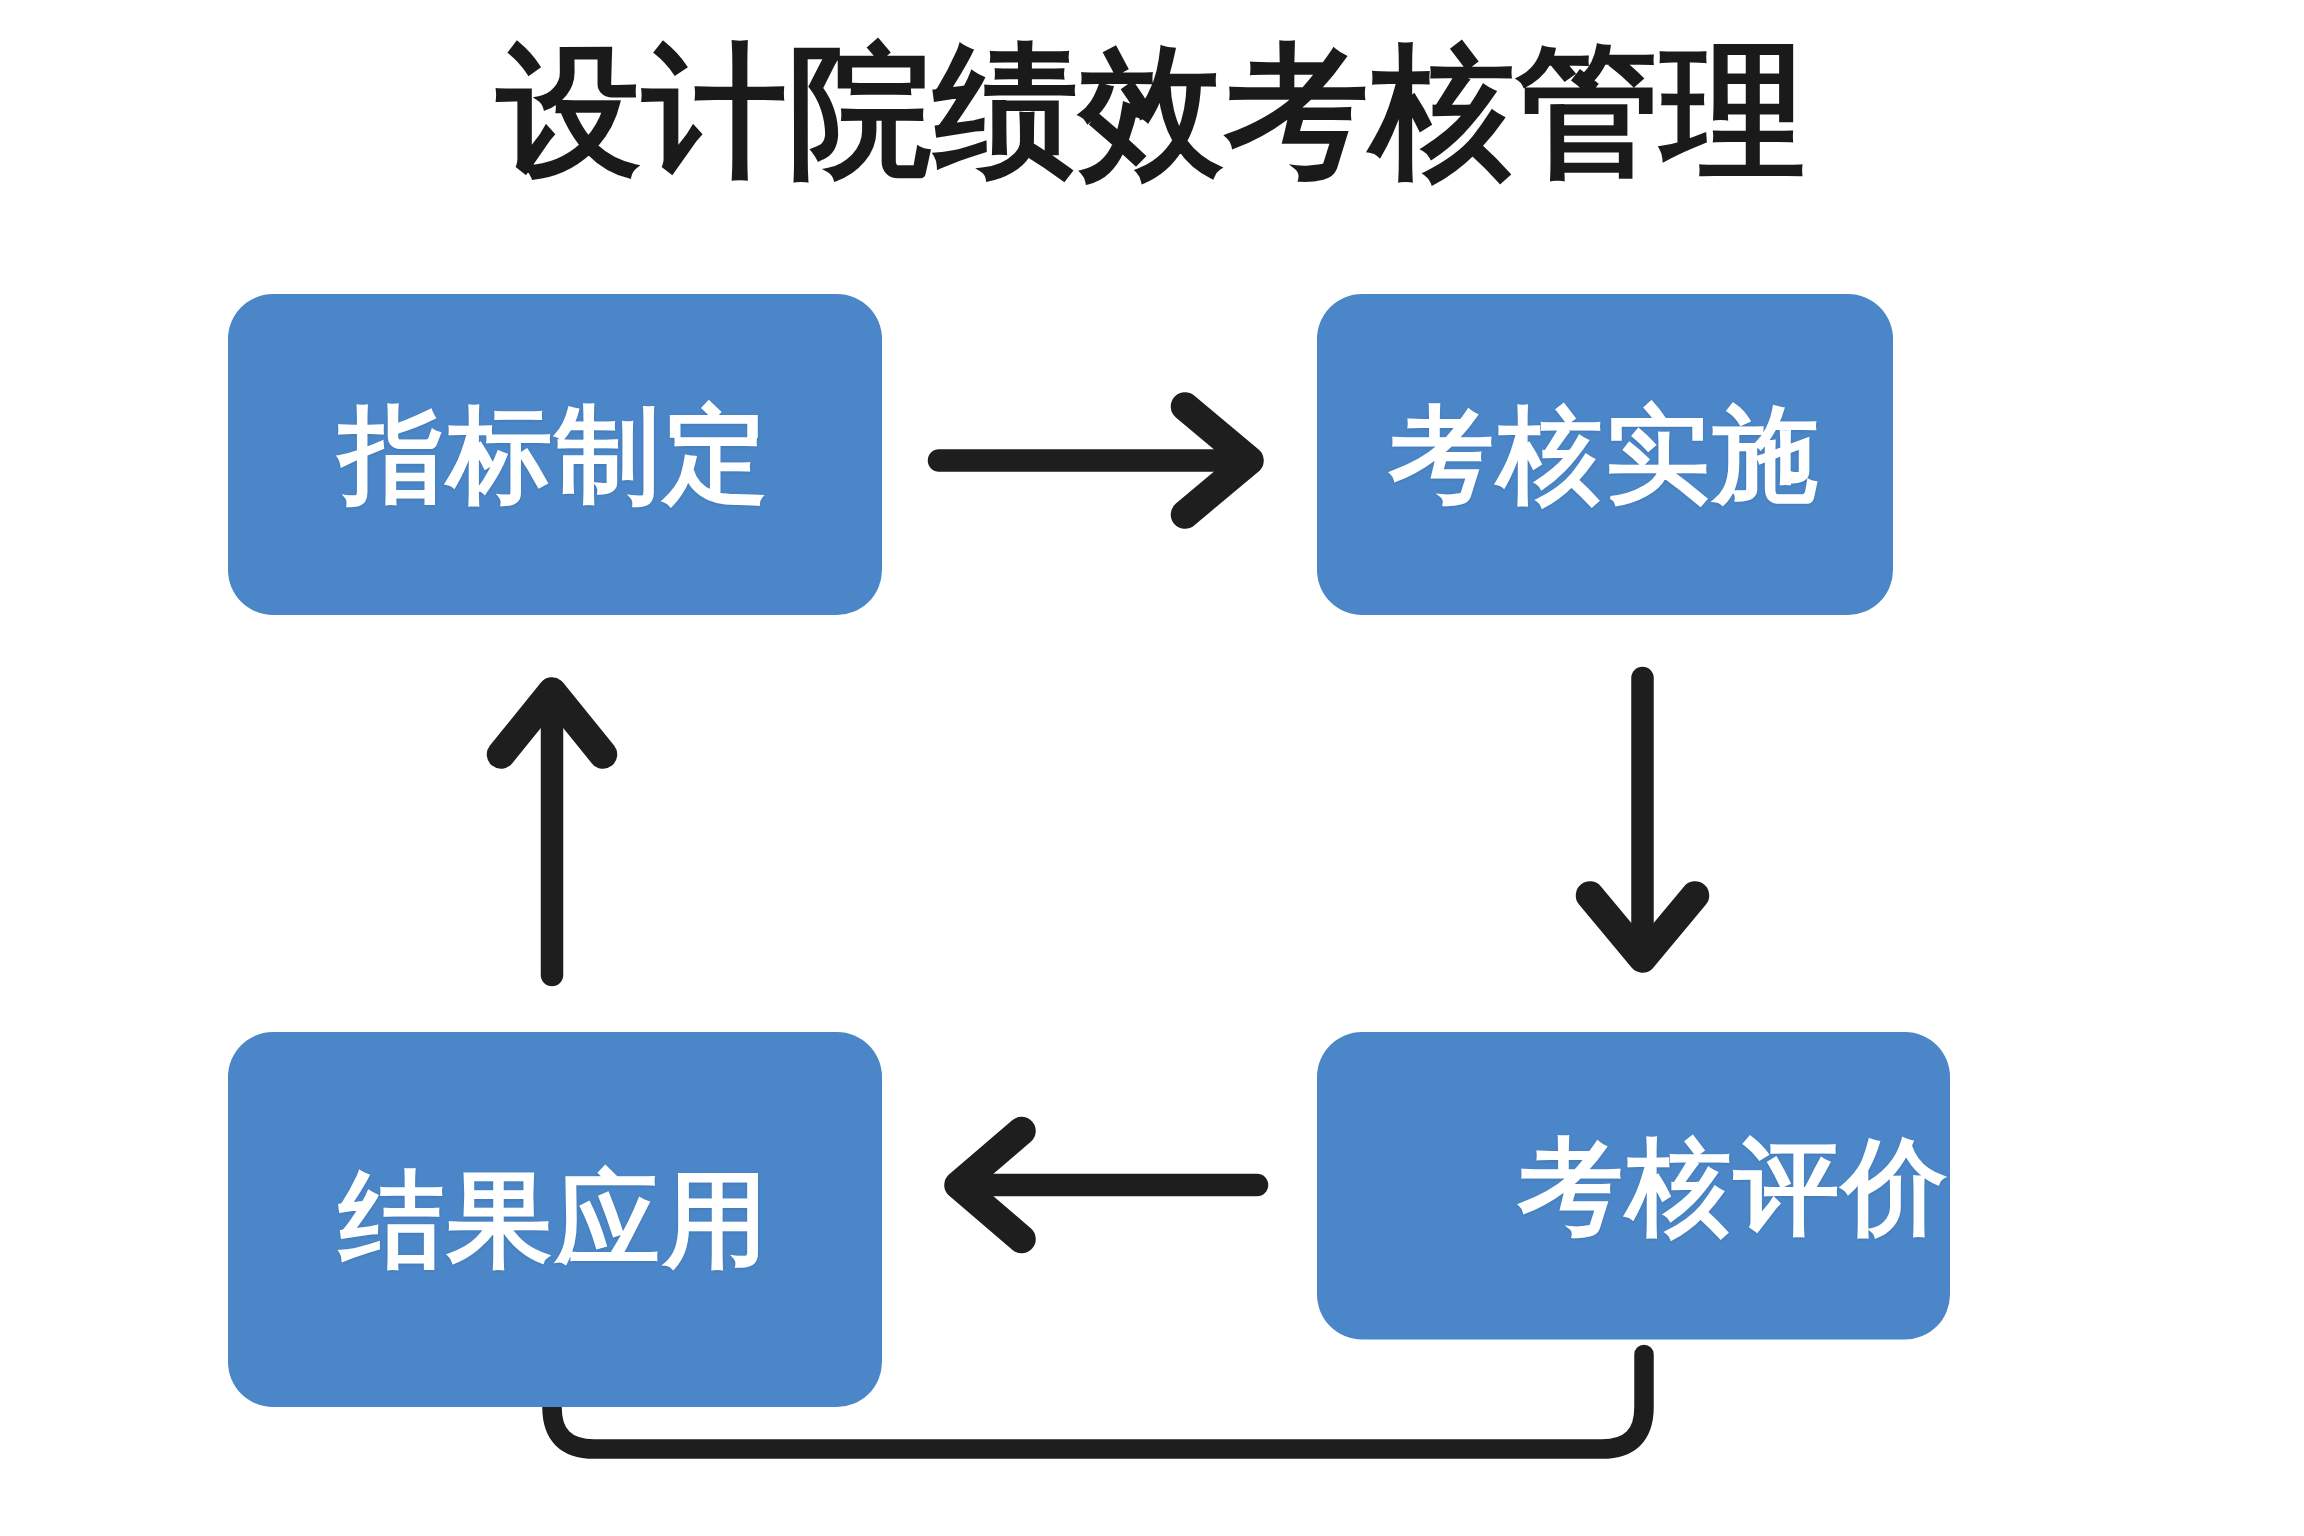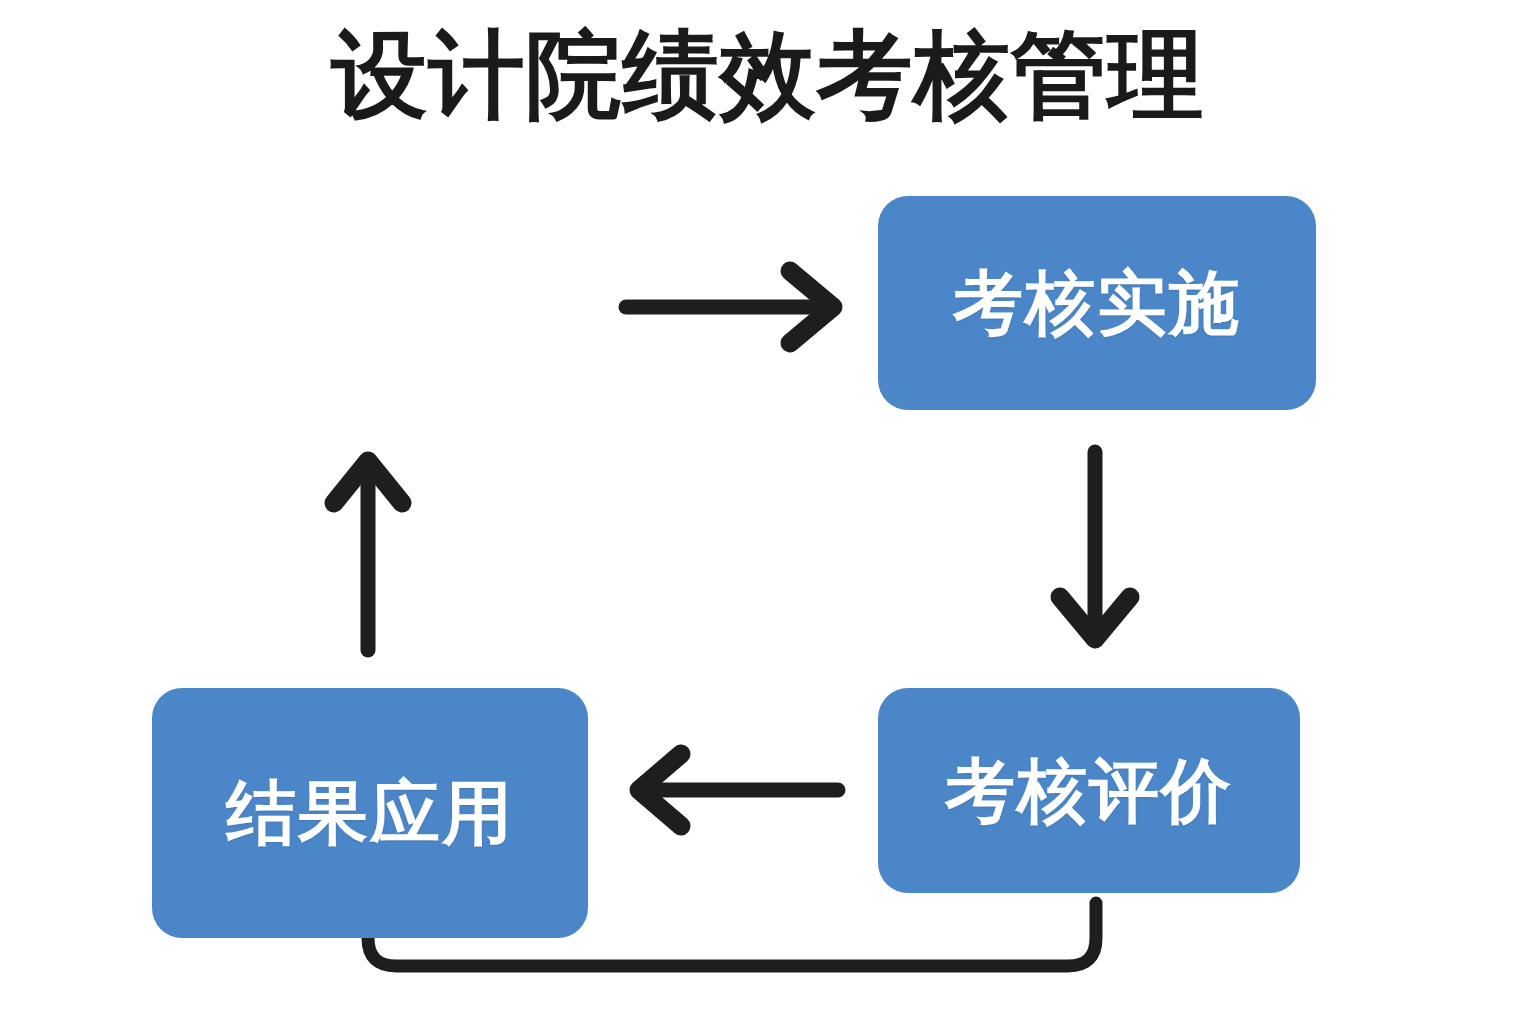--- a/index.html
+++ b/index.html
@@ -49,23 +49,23 @@
     font-size: 70px;
     font-weight: 700;
     color: #ffffff;
     letter-spacing: 2px;
     line-height: 1;
     white-space: nowrap;
     text-shadow: 0 1px 2px rgba(0,0,0,0.10);
   }
 
   #box-indicator   { left: 152px; top: 196px; width: 436px; height: 214px; }
-  #box-execution   { left: 878px; top: 196px; width: 438px; height: 214px; }
+  #box-execution   { left: 878px; top: 196px; width: 384px; height: 214px; }
   #box-application { left: 152px; top: 688px; width: 436px; height: 250px; }
-  #box-evaluation  { left: 878px; top: 688px; width: 422px; height: 205px; }
+  #box-evaluation  { left: 878px; top: 688px; width: 422px; height: 205px; justify-content: flex-end; }
 
   
   #connectors {
     position: absolute;
     left: 0;
     top: 0;
     width: 1536px;
     height: 1024px;
     pointer-events: none;
   }
@@ -119,20 +119,23 @@
       <line class="flow-stroke" x1="368" y1="650" x2="368" y2="468"></line>
       <polyline class="flow-head" points="334,503 368,461 402,503"></polyline>
     </g>
 
     <g>
       <path class="loop-stroke" d="M 368 903 L 368 938 Q 368 966 396 966 L 1068 966 Q 1096 966 1096 938 L 1096 903"></path>
     </g>
 
   </svg>
 
+  <div class="node-box" id="box-indicator">
+    <span class="node-label">指标制定</span>
+  </div>
 
   <div class="node-box" id="box-execution">
     <span class="node-label">考核实施</span>
   </div>
 
   <div class="node-box" id="box-evaluation">
     <span class="node-label">考核评价</span>
   </div>
 
   <div class="node-box" id="box-application">

